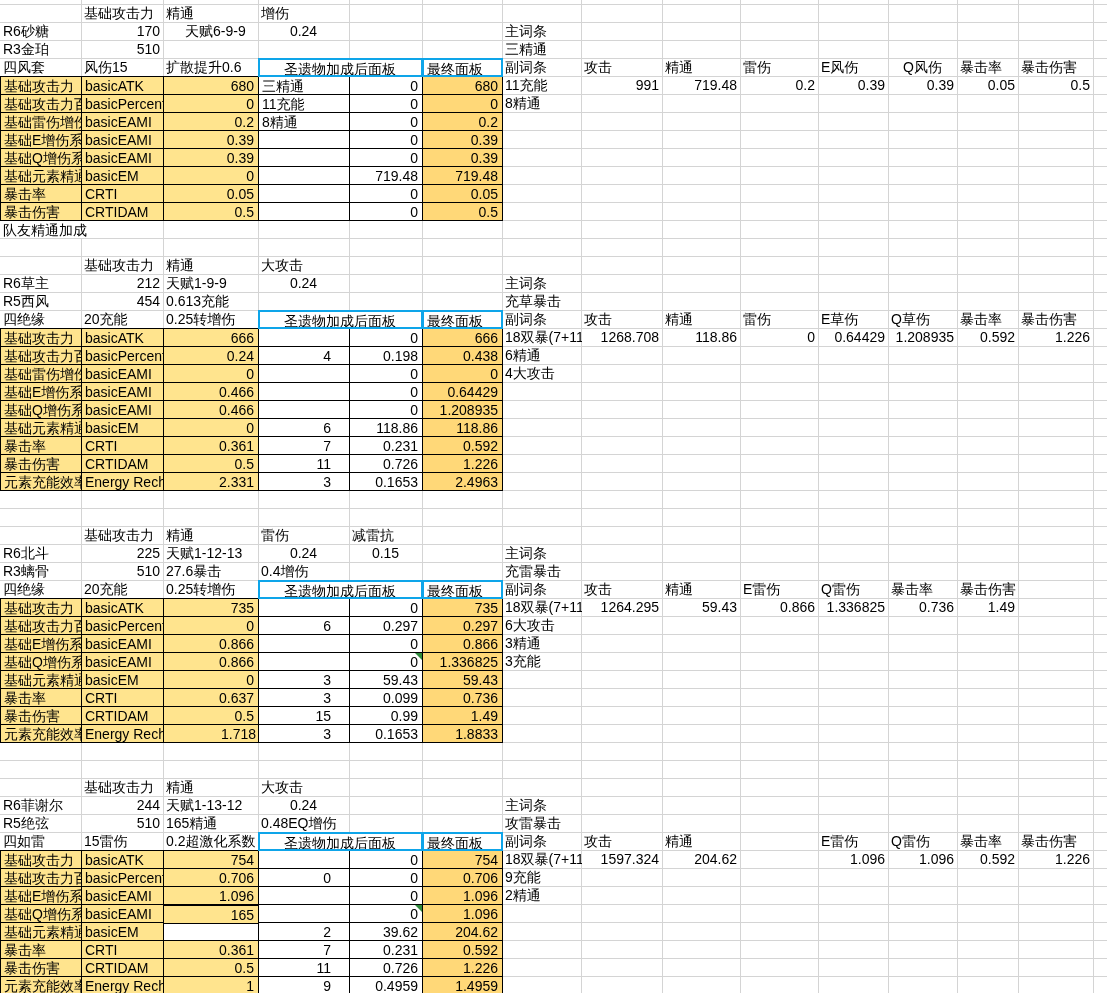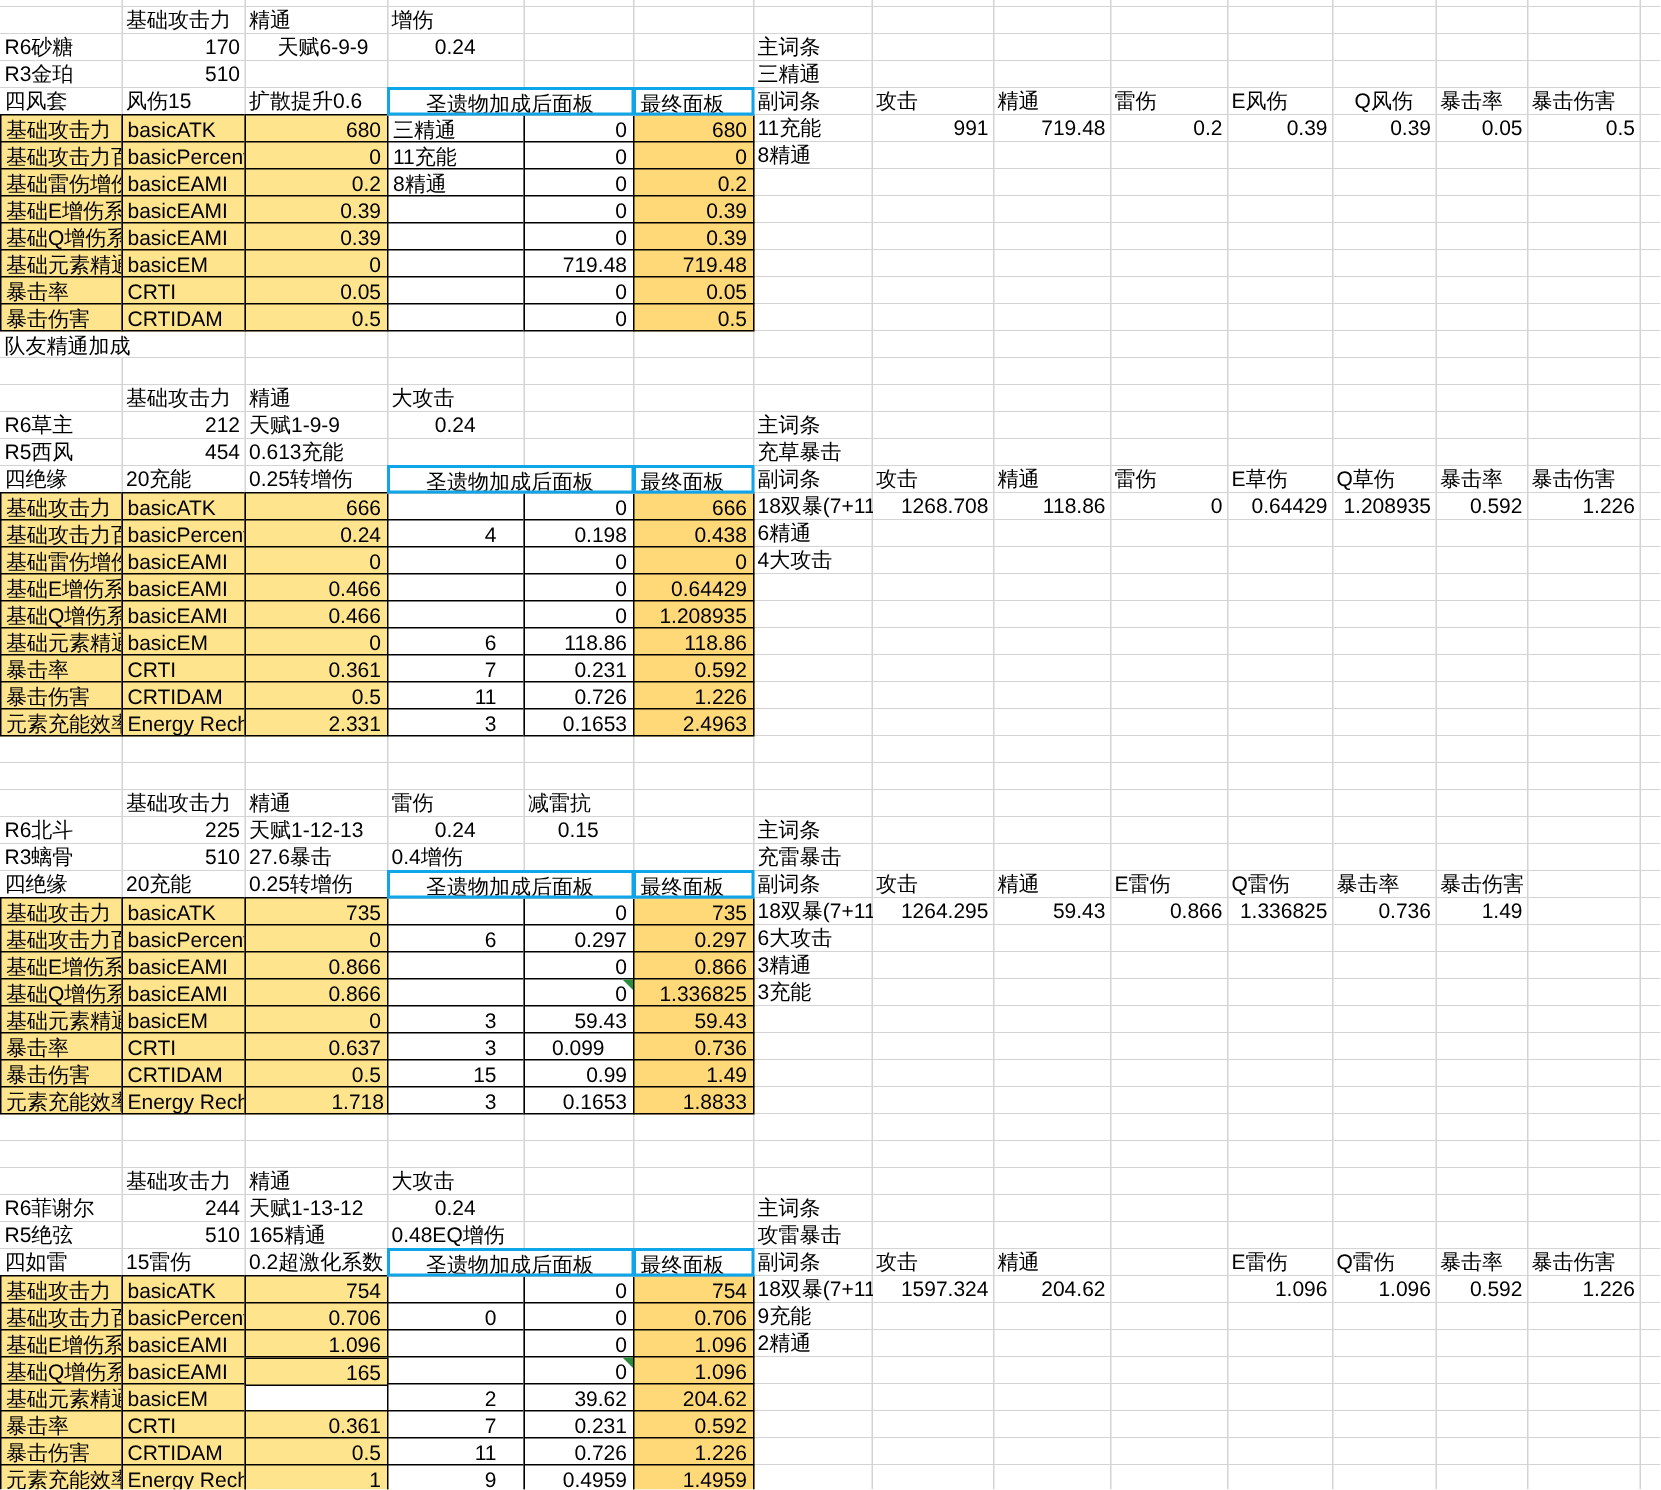--- a/index.html
+++ b/index.html
@@ -283,21 +283,21 @@
     <div class="cell s-y" style="left: 0px; top: 670px; width: 82px;">基础元素精通</div>
     <div class="cell s-y" style="left: 81px; top: 670px; width: 83px;">basicEM</div>
     <div class="cell s-y a-r" style="left: 163px; top: 670px; width: 96px;">0</div>
     <div class="cell s-w a-r" style="left: 258px; top: 670px; width: 92px; padding-right: 18px;">3</div>
     <div class="cell s-w a-r" style="left: 349px; top: 670px; width: 74px;">59.43</div>
     <div class="cell s-f a-r" style="left: 422px; top: 670px; width: 81px;">59.43</div>
     <div class="cell s-y" style="left: 0px; top: 688px; width: 82px;">暴击率</div>
     <div class="cell s-y" style="left: 81px; top: 688px; width: 83px;">CRTI</div>
     <div class="cell s-y a-r" style="left: 163px; top: 688px; width: 96px;">0.637</div>
     <div class="cell s-w a-r" style="left: 258px; top: 688px; width: 92px; padding-right: 18px;">3</div>
-    <div class="cell s-w a-r" style="left: 349px; top: 688px; width: 74px; text-align: center;">0.099</div>
+    <div class="cell s-w a-r" style="left: 349px; top: 688px; width: 74px;">0.099</div>
     <div class="cell s-f a-r" style="left: 422px; top: 688px; width: 81px;">0.736</div>
     <div class="cell s-y" style="left: 0px; top: 706px; width: 82px;">暴击伤害</div>
     <div class="cell s-y" style="left: 81px; top: 706px; width: 83px;">CRTIDAM</div>
     <div class="cell s-y a-r" style="left: 163px; top: 706px; width: 96px;">0.5</div>
     <div class="cell s-w a-r" style="left: 258px; top: 706px; width: 92px; padding-right: 18px;">15</div>
     <div class="cell s-w a-r" style="left: 349px; top: 706px; width: 74px;">0.99</div>
     <div class="cell s-f a-r" style="left: 422px; top: 706px; width: 81px;">1.49</div>
     <div class="cell s-y" style="left: 0px; top: 724px; width: 82px;">元素充能效率</div>
     <div class="cell s-y" style="left: 81px; top: 724px; width: 83px;">Energy Recharge</div>
     <div class="cell s-y a-r" style="left: 163px; top: 724px; width: 98px;">1.718</div>

